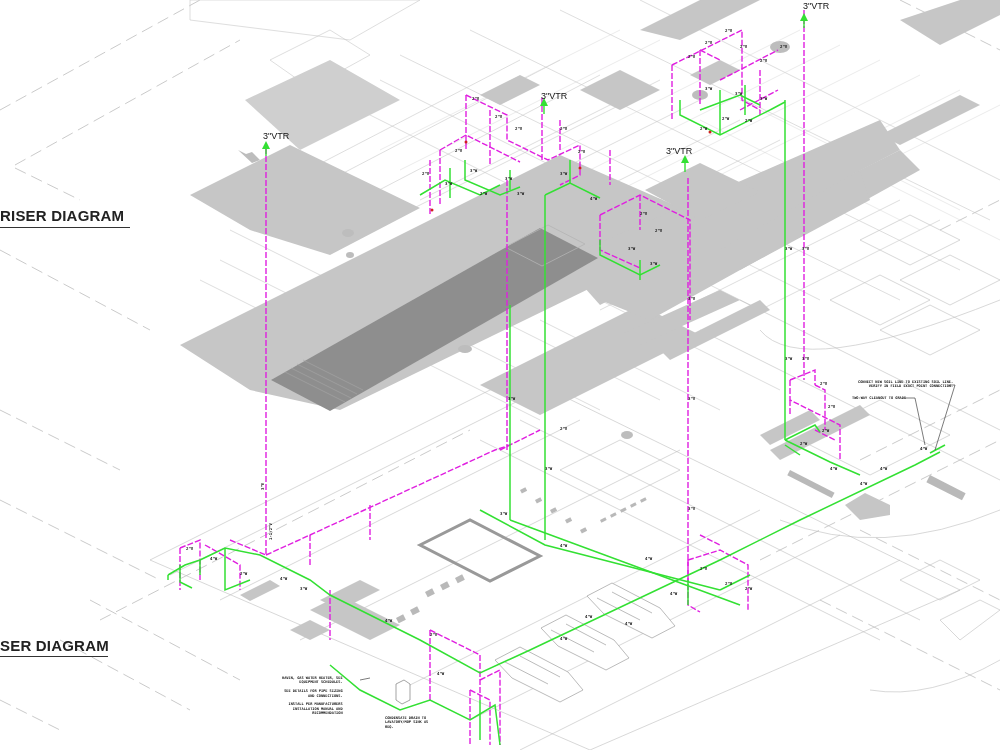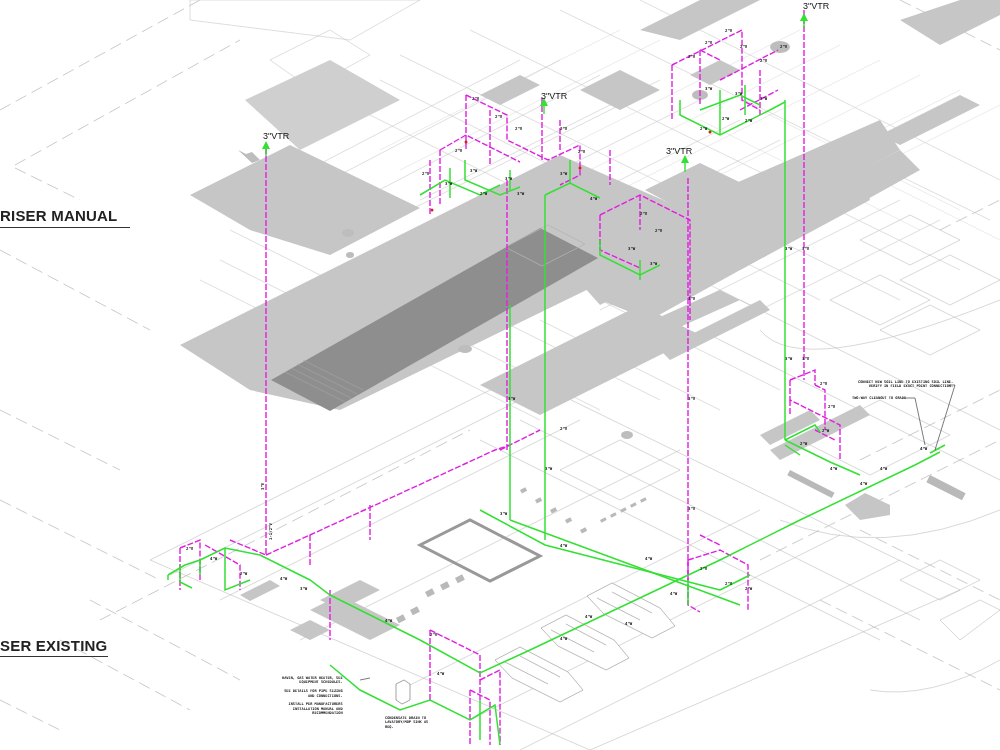--- a/index.html
+++ b/index.html
@@ -383,23 +383,23 @@
   </g>
 
   <g fill="#d02020">
     <circle cx="432" cy="210" r="1.5"></circle>
     <circle cx="466" cy="142" r="1.5"></circle>
     <circle cx="580" cy="168" r="1.5"></circle>
     <circle cx="710" cy="132" r="1.5"></circle>
   </g>
 </svg>
 
-<div class="title" style="left:0px; top:207px;">RISER MANUAL</div>
+<div class="title" style="left:0px; top:207px;">RISER DIAGRAM</div>
 <div class="title-underline" style="left:0px; top:227px; width:130px;"></div>
-<div class="title" style="left:0px; top:637px;">SER EXISTING</div>
+<div class="title" style="left:0px; top:637px;">SER DIAGRAM</div>
 <div class="title-underline" style="left:0px; top:656px; width:108px;"></div>
 
 <div class="vtr" style="left:263px; top:131px;">3"VTR</div>
 <div class="vtr" style="left:541px; top:91px;">3"VTR</div>
 <div class="vtr" style="left:666px; top:146px;">3"VTR</div>
 <div class="vtr" style="left:803px; top:1px;">3"VTR</div>
 
 <div class="note" style="left:858px; top:380px;">CONNECT NEW SOIL LINE TO EXISTING SOIL LINE.
 VERIFY IN FIELD EXACT POINT CONNECTION.</div>
 <div class="note" style="left:852px; top:396px;">TWO-WAY CLEANOUT TO GRADE</div>

